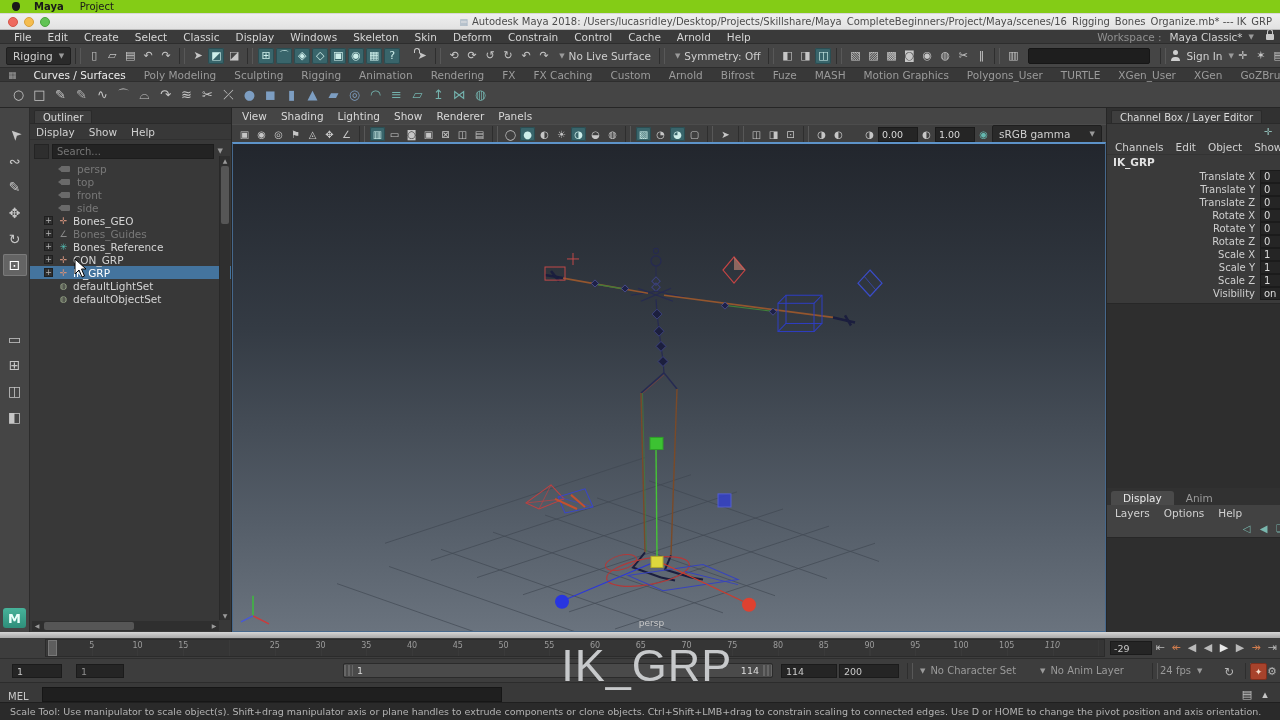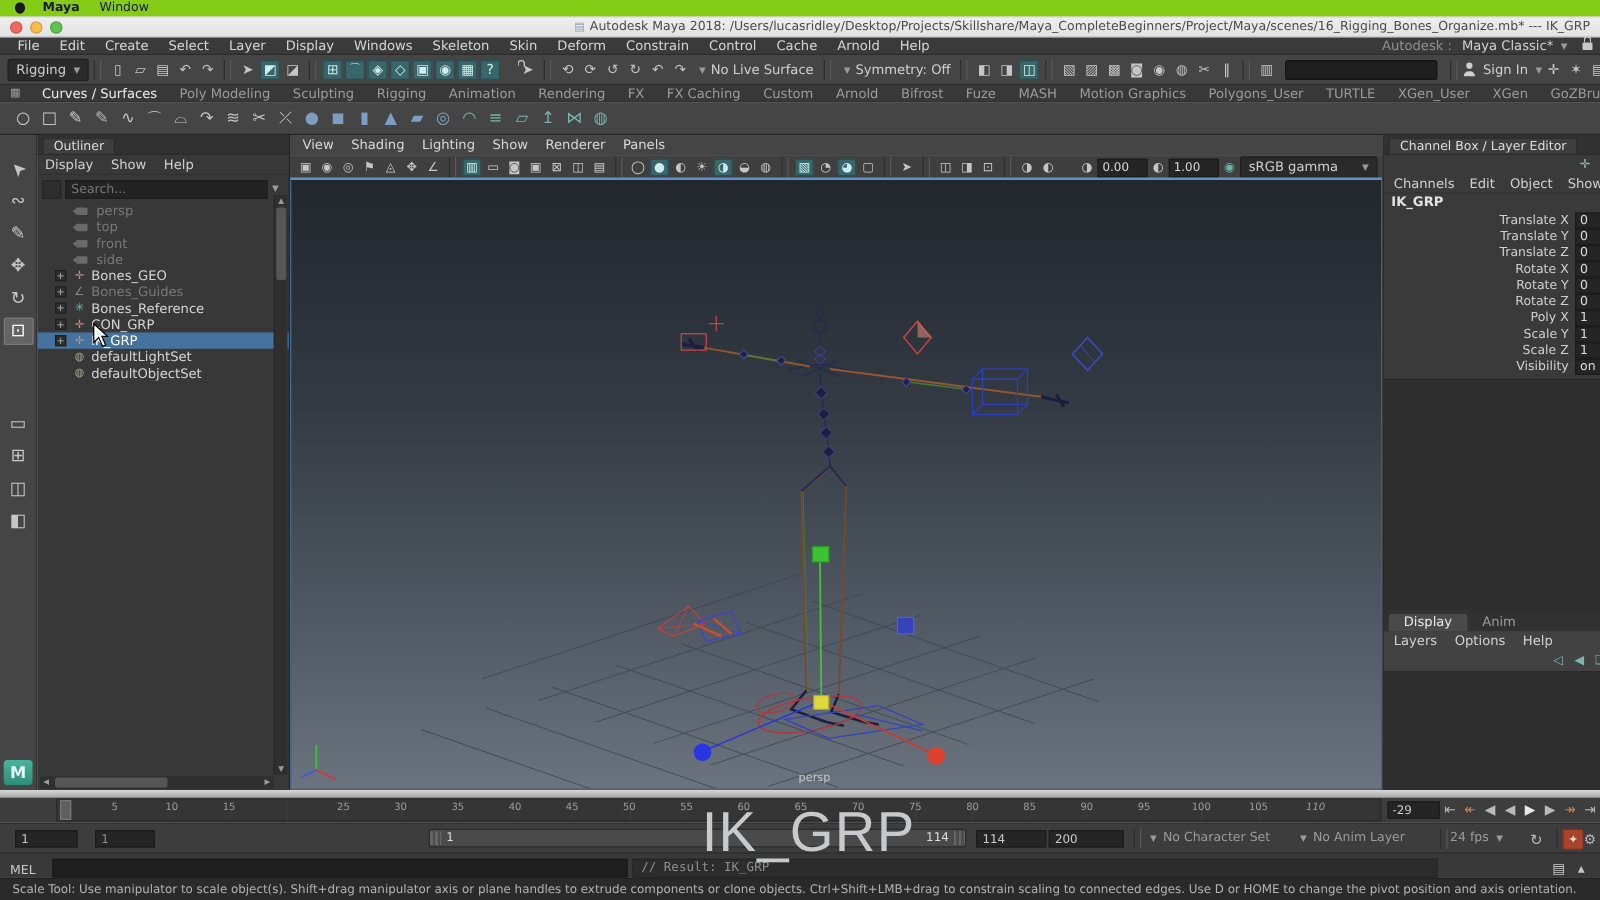--- a/index.html
+++ b/index.html
@@ -130,50 +130,50 @@
   .caption{position:absolute;left:50%;top:640px;transform:translateX(-46%);font-family:"Liberation Sans","DejaVu Sans",sans-serif;font-size:45px;font-weight:400;color:#c7c9cb;letter-spacing:1px;z-index:20;}
 </style>
 </head>
 <body>
 
 <div id="root">
 
   <div class="macbar">
     <span class="i-apple"></span>
     <span class="mb-app">Maya</span>
-    <span>Window</span>
+    <span>Project</span>
   </div>
 
   <div class="titlebar">
     <span class="tl-btn tl-close"></span>
     <span class="tl-btn tl-min"></span>
     <span class="tl-btn tl-zoom"></span>
     <span class="win-title"><span class="doc-ic">▤</span><span>Autodesk Maya 2018: /Users/lucasridley/Desktop/Projects/Skillshare/Maya_CompleteBeginners/Project/Maya/scenes/16_Rigging_Bones_Organize.mb* --- IK_GRP</span></span>
   </div>
 
   <div class="mainmenu">
     <div class="grp">
         <span class="mi">File</span>
         <span class="mi">Edit</span>
         <span class="mi">Create</span>
         <span class="mi">Select</span>
-        <span class="mi">Layer</span>
+        <span class="mi">Classic</span>
         <span class="mi">Display</span>
         <span class="mi">Windows</span>
         <span class="mi">Skeleton</span>
         <span class="mi">Skin</span>
         <span class="mi">Deform</span>
         <span class="mi">Constrain</span>
         <span class="mi">Control</span>
         <span class="mi">Cache</span>
         <span class="mi">Arnold</span>
         <span class="mi">Help</span>
       </div>
     <div class="ws">
-      <span>Autodesk :</span>
+      <span>Workspace :</span>
       <span class="ws-val">
           <span>Maya Classic*</span>
           <span class="chev">▼</span>
         </span>
       <span class="i-lock"></span>
     </div>
   </div>
 
   <div class="statusrow">
     <span class="dd">
@@ -619,21 +619,21 @@
         </div>
         <div class="arow">
           <span class="alabel">Rotate Y</span>
           <input class="aval" value="0" style="">
         </div>
         <div class="arow">
           <span class="alabel">Rotate Z</span>
           <input class="aval" value="0" style="">
         </div>
         <div class="arow">
-          <span class="alabel">Poly X</span>
+          <span class="alabel">Scale X</span>
           <input class="aval" value="1" style="">
         </div>
         <div class="arow">
           <span class="alabel">Scale Y</span>
           <input class="aval" value="1" style="">
         </div>
         <div class="arow">
           <span class="alabel">Scale Z</span>
           <input class="aval" value="1" style="">
         </div>
@@ -733,21 +733,20 @@
       </span>
     <span class="rr-text" style="left:1224px;color:#b5b5b5;font-size:12px">↻</span>
     <span class="vsep" style="position:absolute;left:1241px;top:4px"></span>
     <span class="autokey">✦</span>
     <span class="rr-text" style="left:1267px;color:#b5b5b5;font-size:11px">⚙</span>
   </div>
 
   <div class="cmdrow">
     <span class="mel-lbl">MEL</span>
     <input class="mel-in" style="">
-    <span class="mel-out">// Result: IK_GRP</span>
     <span class="cmd-icons">
       <span class="icn">▤</span>
       <span class="icn">▴</span>
     </span>
   </div>
 
   <div class="helprow">
     <span class="help-text">Scale Tool: Use manipulator to scale object(s). Shift+drag manipulator axis or plane handles to extrude components or clone objects. Ctrl+Shift+LMB+drag to constrain scaling to connected edges. Use D or HOME to change the pivot position and axis orientation.</span>
   </div>
 

